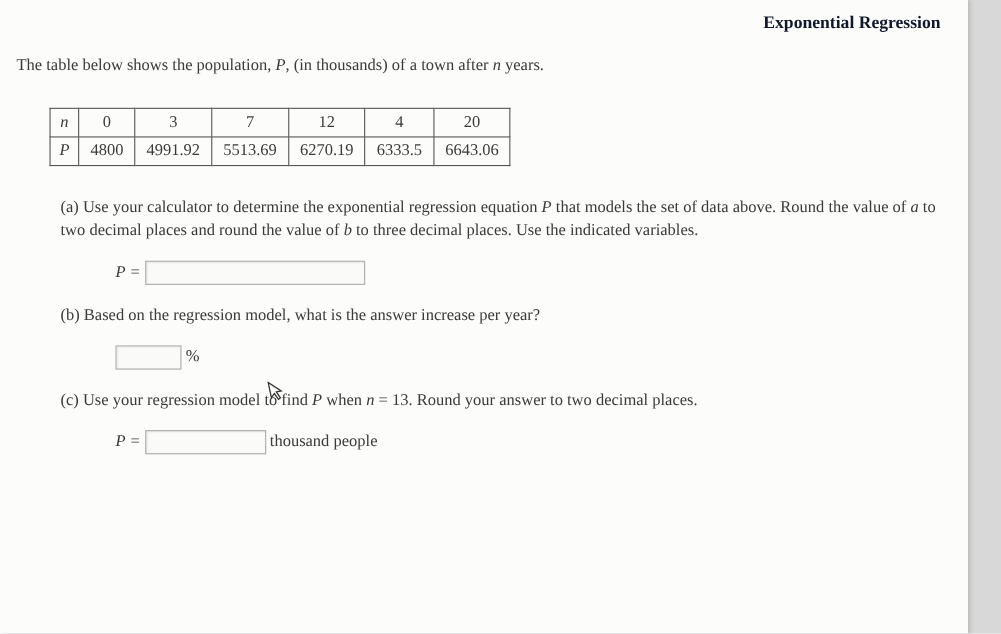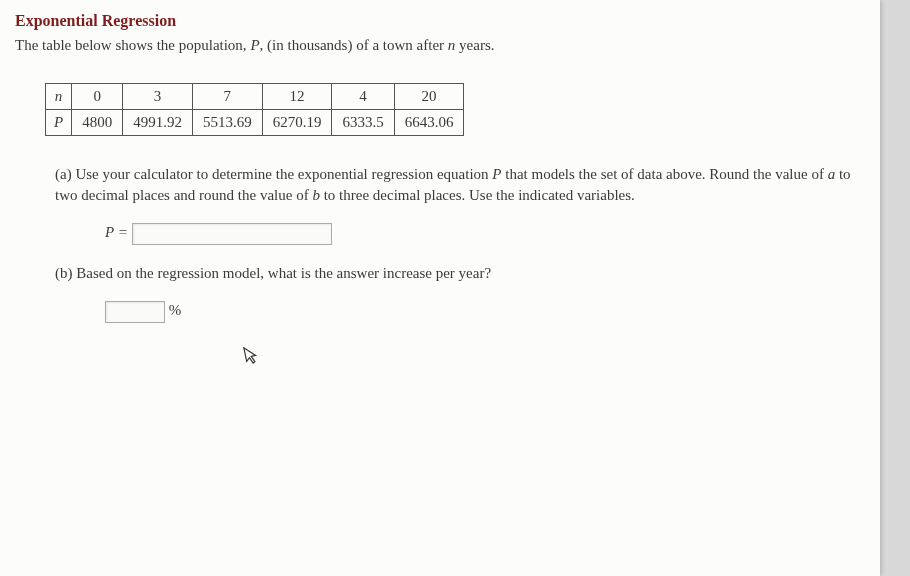--- a/index.html
+++ b/index.html
@@ -19,25 +19,25 @@
       background: #fcfcfb;
       width: 880px;
       height: 576px;
       padding: 10px 25px 0 15px;
       color: #3a3a3a;
       font-size: 15px;
       line-height: 1.4;
       box-shadow: 2px 0 4px rgba(0,0,0,0.15);
     }
     .title {
-      text-align: left;
+      text-align: right;
       font-weight: bold;
       font-size: 16px;
-      margin-bottom: 3px;
-      color: #7f1d1d;
+      margin-bottom: 18px;
+      color: #0f172a;
     }
     .intro {
       margin-bottom: 27px;
     }
     .intro .mvar {
       font-family: "Times New Roman", serif;
       font-style: italic;
     }
     table.data {
       border-collapse: collapse;
@@ -136,20 +136,30 @@
   </div>
 
   <div class="part">
     <p>(b) Based on the regression model, what is the answer increase per year?</p>
     <div class="indent">
       <input class="answer w-short" type="text" style="">
       <span>%</span>
     </div>
   </div>
 
+  <div class="part">
+    <p>
+      <span>(c) Use your regression model to find </span><span class="mvar">P</span><span> when </span><span class="mvar">n</span><span> = 13. Round your answer to two decimal places.</span>
+    </p>
+    <div class="indent">
+      <span class="mvar">P = </span>
+      <input class="answer w-med" type="text" style="">
+      <span> thousand people</span>
+    </div>
+  </div>
 
   <div class="part">
   </div>
 
 </div>
 
 <div class="cursor">
   <svg width="16" height="20" viewBox="0 0 16 20">
     <path d="M1 1 L1 15 L4.5 12 L7 18 L9 17 L6.5 11 L11 11 Z" fill="none" stroke="#333" stroke-width="1.2"></path>
   </svg>

